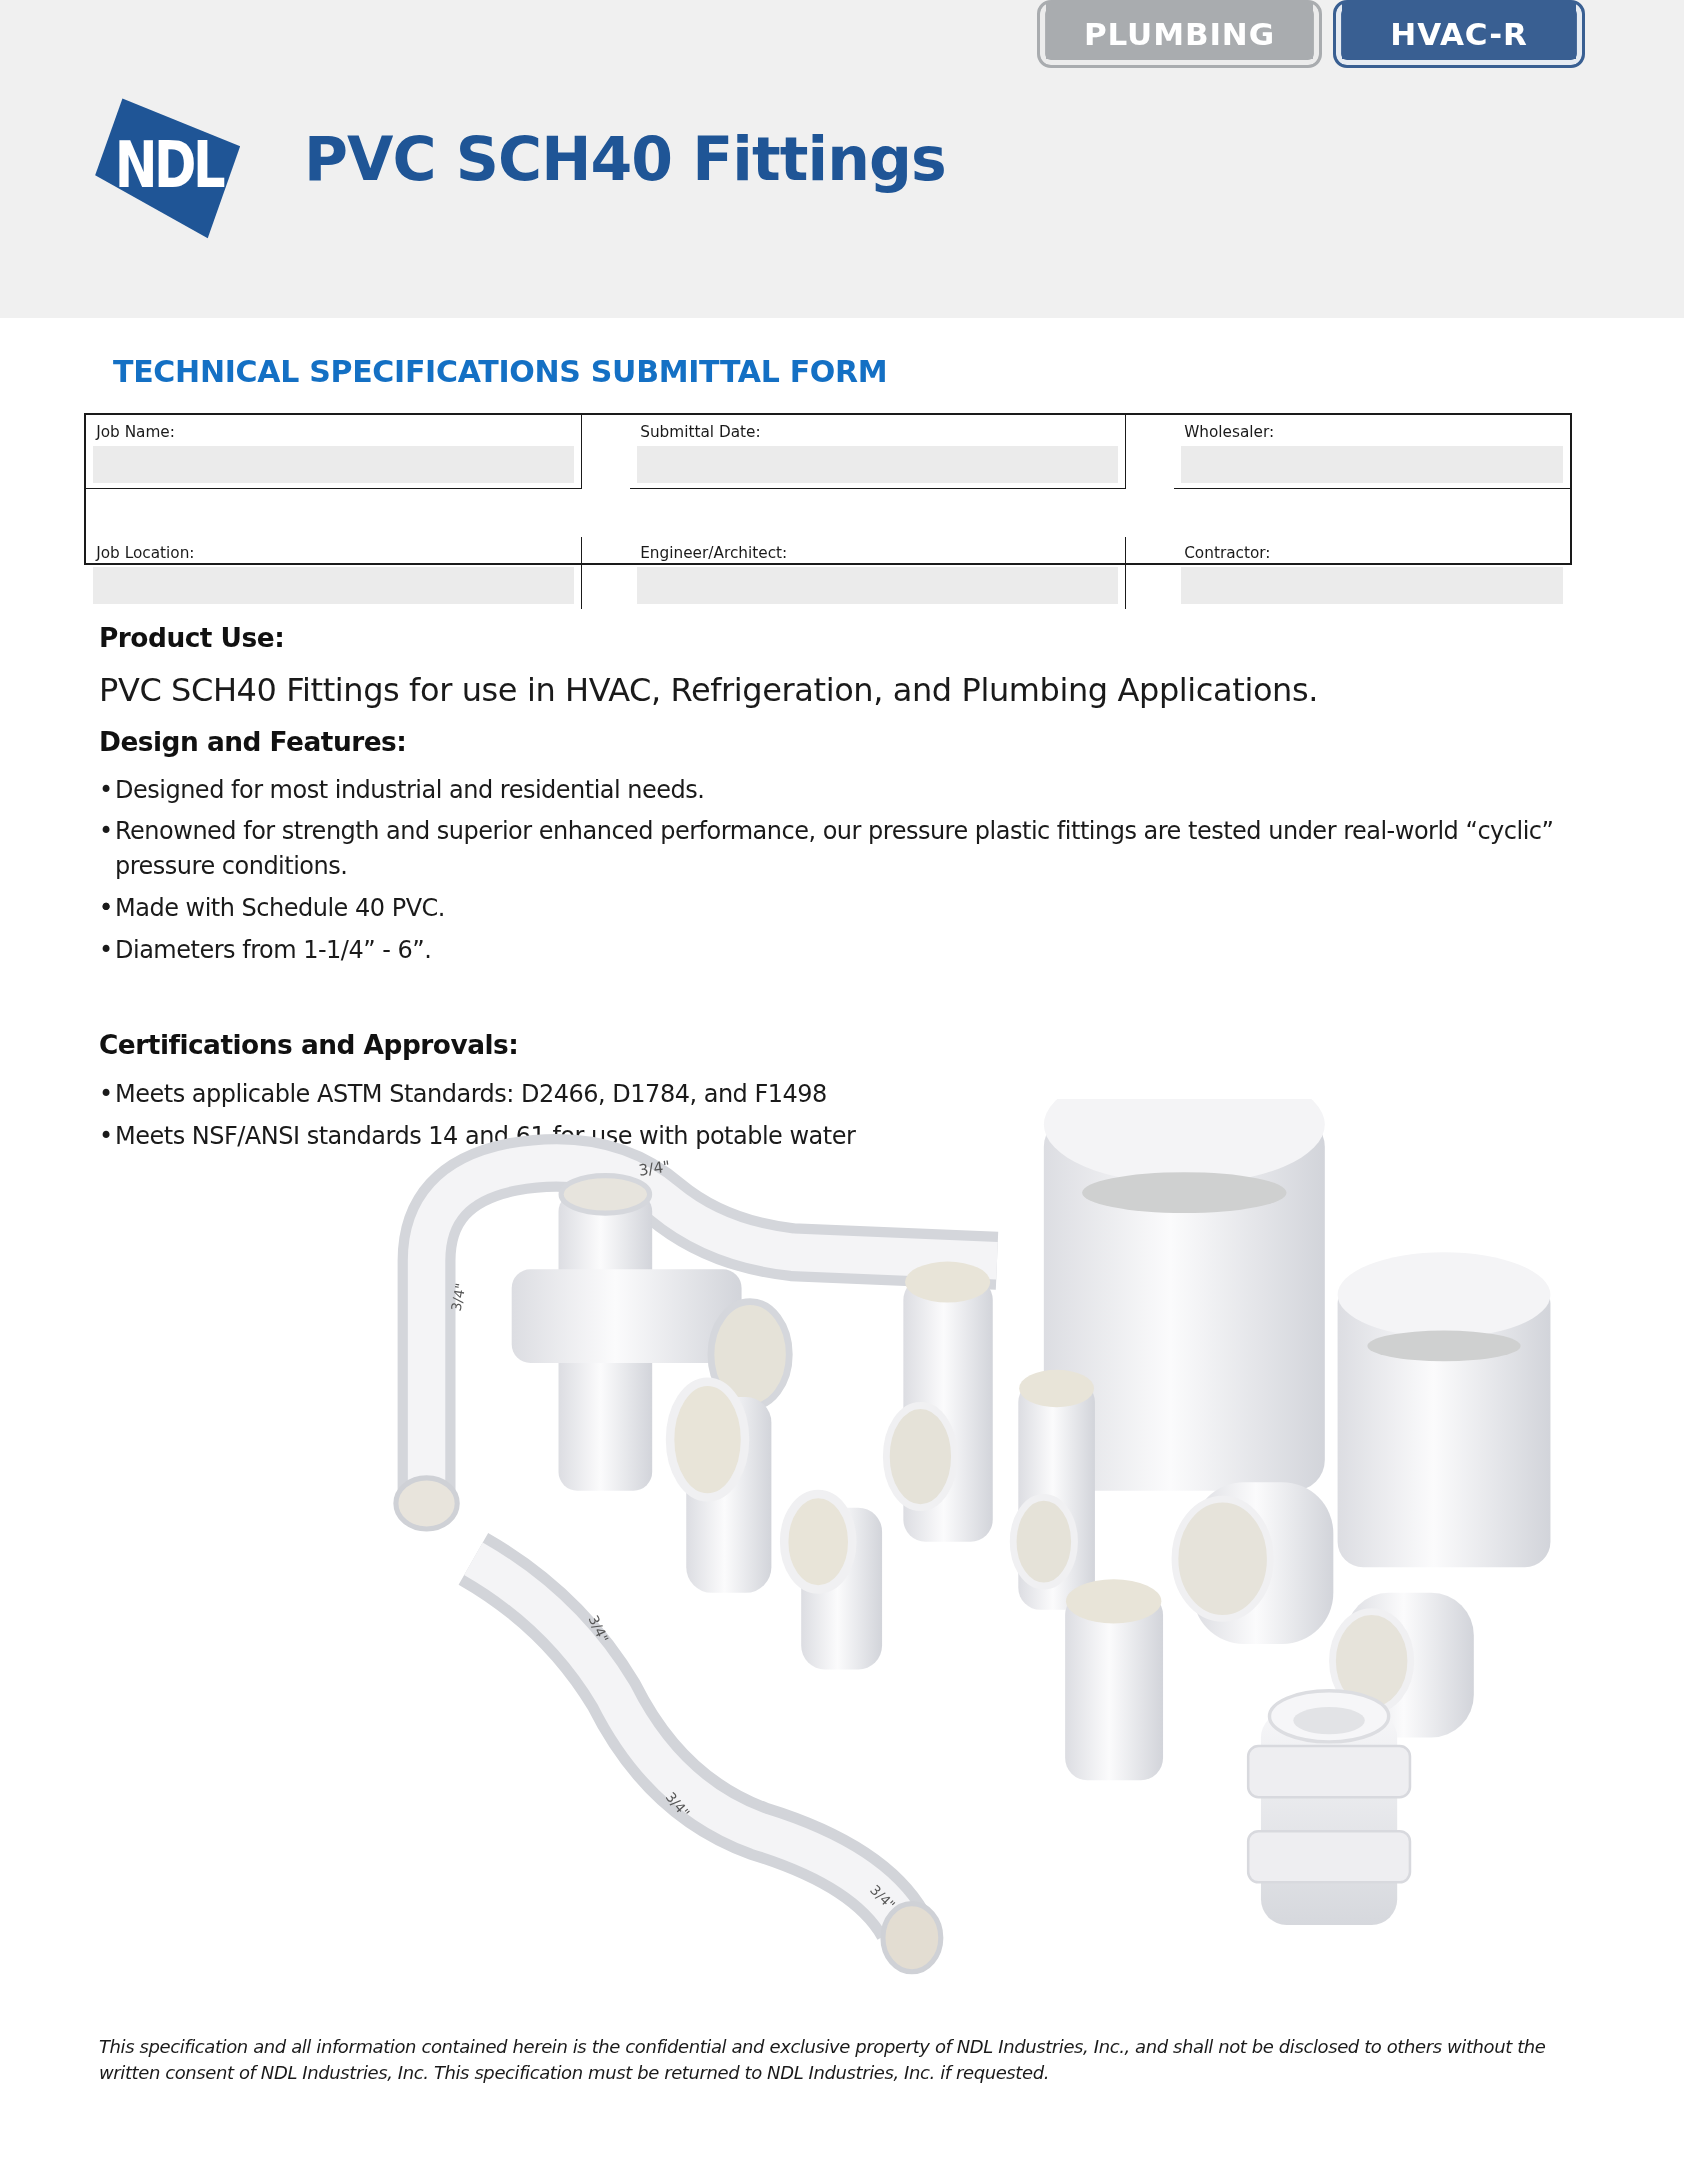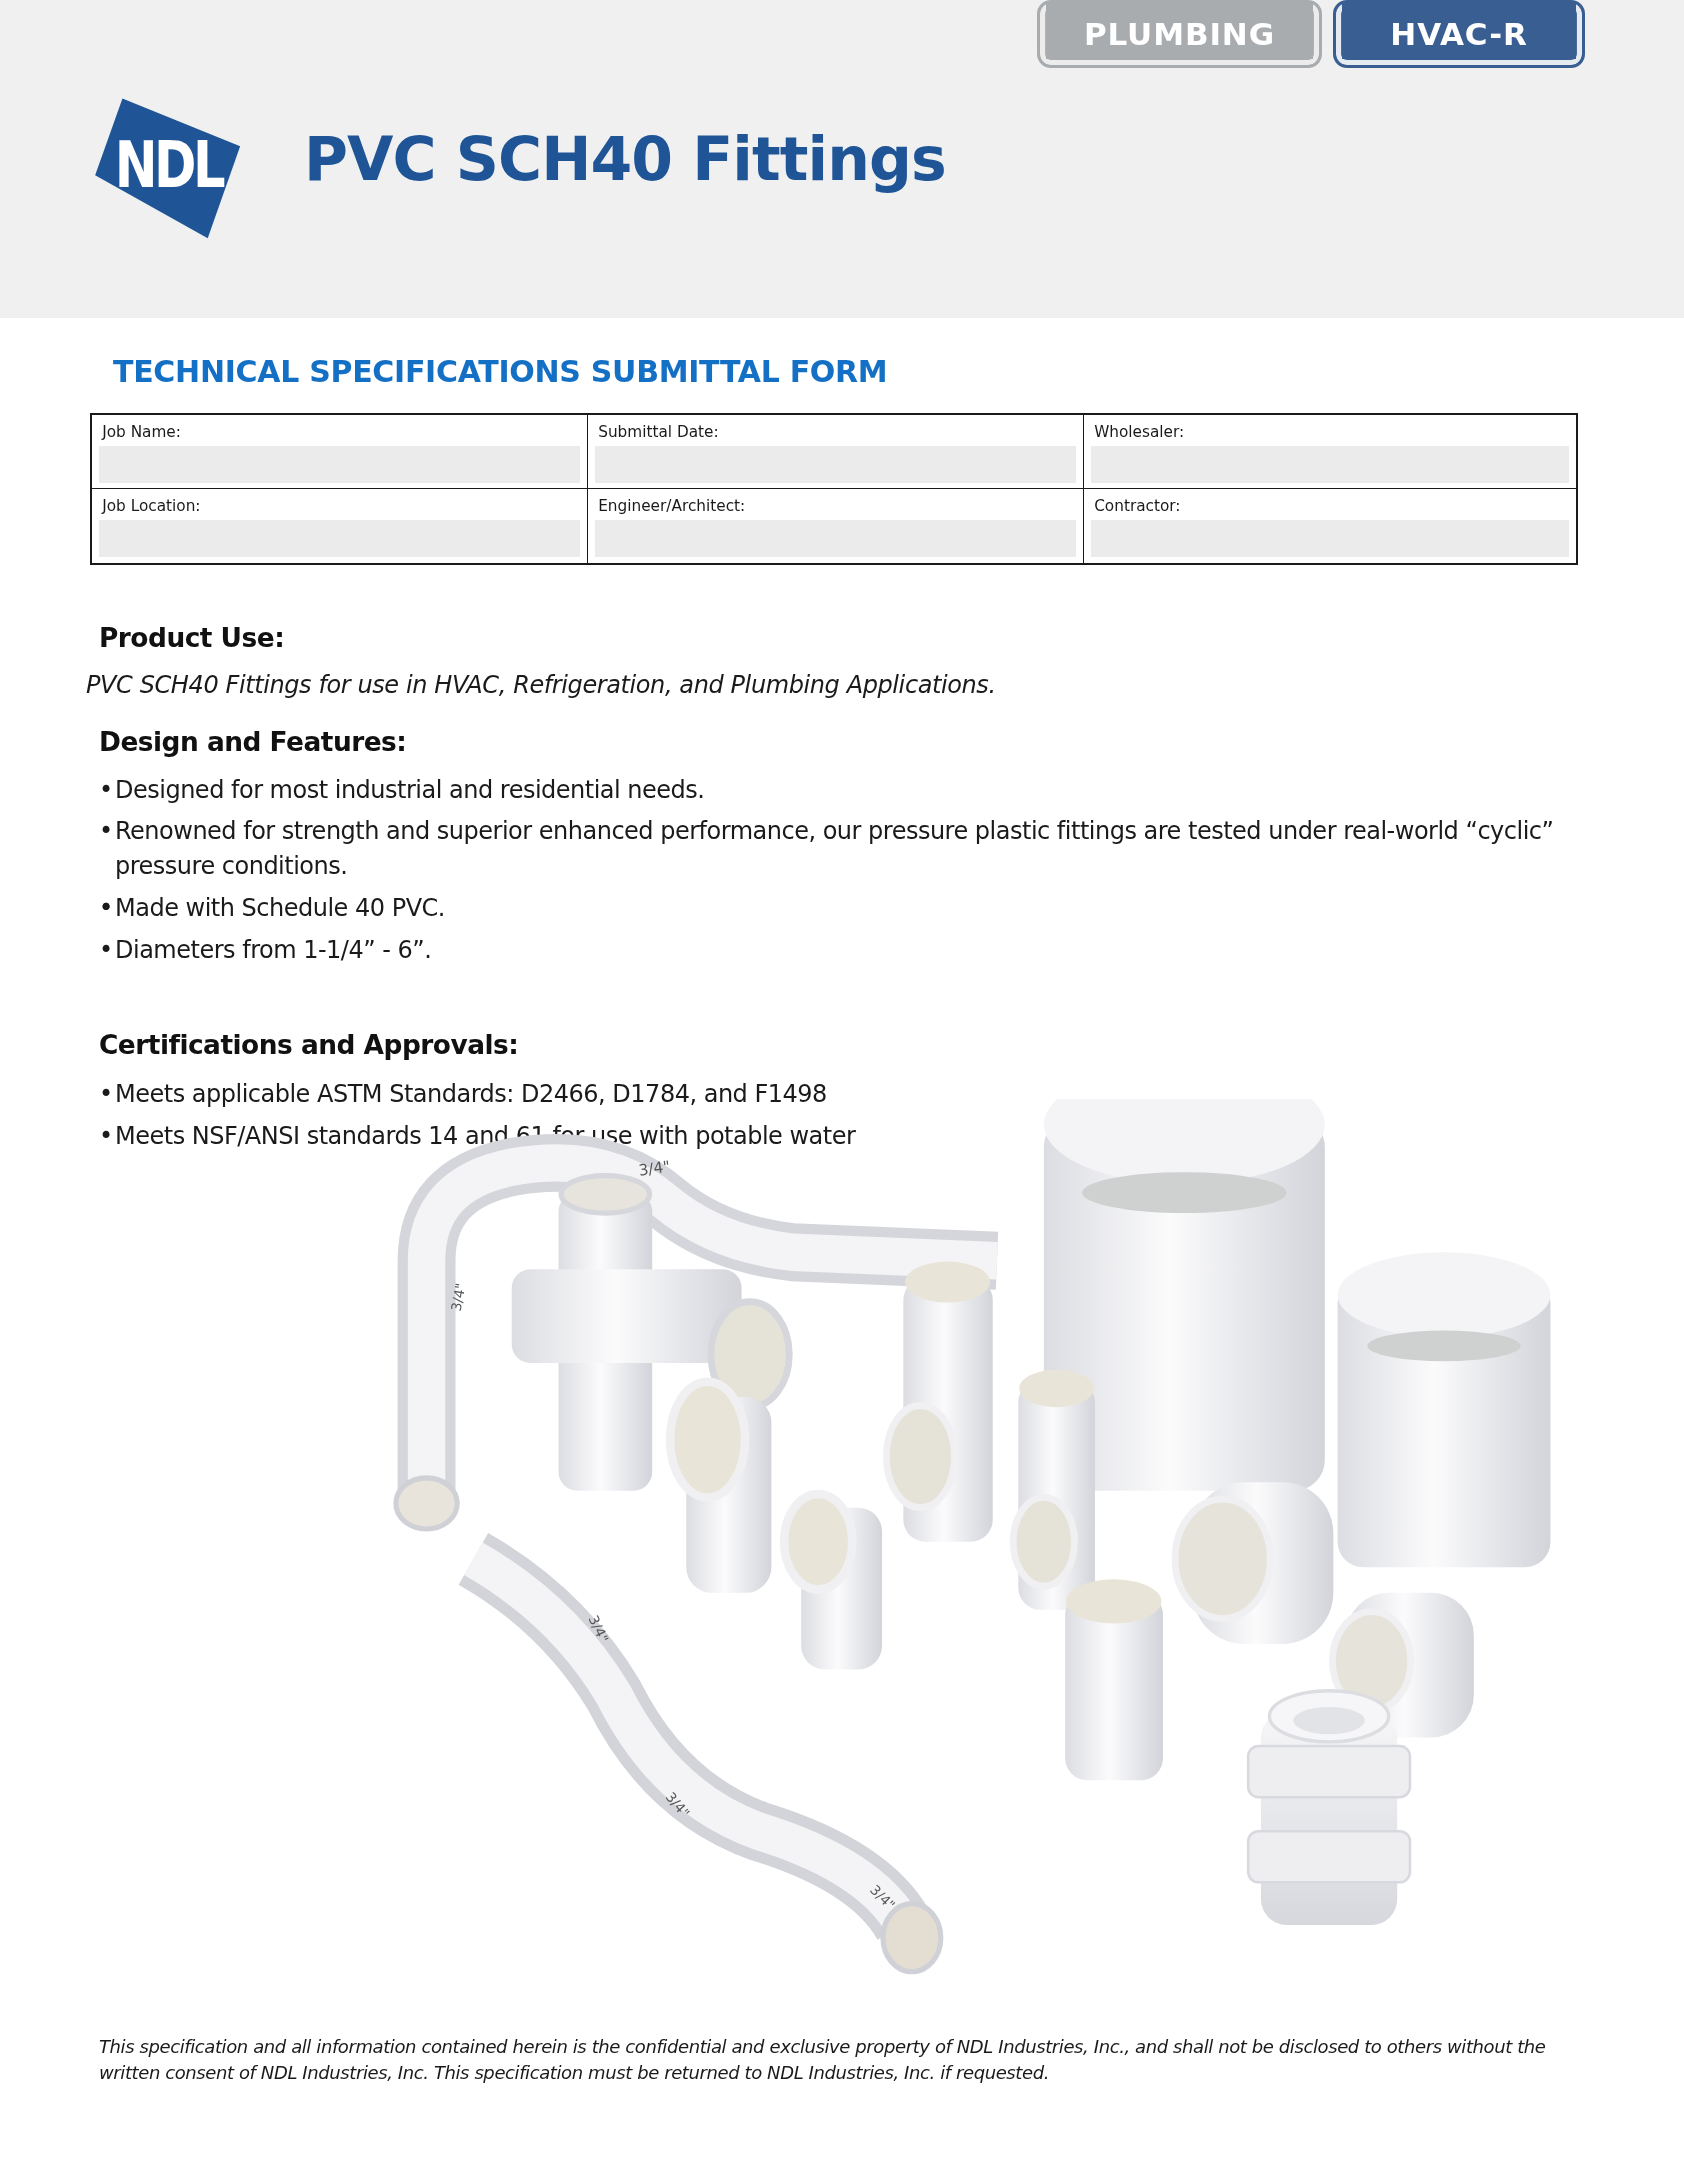--- a/index.html
+++ b/index.html
@@ -21,33 +21,33 @@
 
     .logo { position: absolute; left: 95px; top: 95px; width: 147px; height: 145px; }
     .logo svg { width: 100%; height: 100%; display: block; }
 
     .page-title { position: absolute; left: 304px; top: 124px; font-family: "DejaVu Sans", sans-serif; font-weight: bold;
                   font-size: 60px; color: #1f5596; letter-spacing: -0.9px; white-space: nowrap; }
 
     .form-title { position: absolute; left: 113px; top: 354px; font-family: "DejaVu Sans", sans-serif; font-weight: bold;
                   font-size: 30px; color: #1470c4; letter-spacing: -0.3px; white-space: nowrap; }
 
-    .form-table { position: absolute; left: 90px; top: 413px; width: 1488px; height: 152px; border: 2.1px solid #1a1a1a;
-                  display: grid; grid-template-columns: 496px 496px 1fr; grid-template-rows: 1fr 1fr; }
+    .form-table { position: absolute; left: 84px; top: 413px; width: 1488px; height: 152px; border: 2.1px solid #1a1a1a;
+                  display: grid; grid-template-columns: 496px 496px 1fr; grid-template-rows: 1fr 1fr; gap: 48px; }
     .form-cell { position: relative; border-right: 1.7px solid #1a1a1a; border-bottom: 1.7px solid #1a1a1a; padding: 6.8px 6.8px 5.1px 6.8px; }
     .form-cell.last-col { border-right: none; }
     .form-cell.last-row { border-bottom: none; }
     .form-cell .cell-label { font-family: "DejaVu Sans", sans-serif; font-size: 15.3px; color: #1a1a1a; line-height: 20.4px; margin-left: 3.4px; }
     .form-cell .cell-input { display: block; width: 100%; height: 37px; margin-top: 3.4px; background: #ebebeb; border: none; outline: none;
                              font-family: "DejaVu Sans", sans-serif; font-size: 15.3px; padding: 0 6.8px; }
 
     .section-heading { position: absolute; left: 99px; font-family: "DejaVu Sans", sans-serif; font-weight: bold; font-size: 26.4px;
                        color: #111111; letter-spacing: -0.5px; white-space: nowrap; }
-    .body-text { position: absolute; left: 86px; font-family: "DejaVu Sans", sans-serif; font-size: 24px; color: #1a1a1a;
-                 letter-spacing: -0.4px; white-space: nowrap; font-style: italic; }
+    .body-text { position: absolute; left: 99px; font-family: "DejaVu Sans", sans-serif; font-size: 32px; color: #1a1a1a;
+                 letter-spacing: -0.4px; white-space: nowrap; }
     .bullet-list { position: absolute; left: 99px; width: 1499px; list-style: none; }
     .bullet-list li { position: relative; padding-left: 16px; font-family: "DejaVu Sans", sans-serif; font-size: 24px; color: #1a1a1a;
                       letter-spacing: -0.5px; line-height: 36px; margin-bottom: 6px; }
     .bullet-list li .bullet { position: absolute; left: 0; top: 0; }
 
     .photo { position: absolute; left: 392px; top: 1099px; width: 1193px; height: 894px; }
     .photo svg { width: 100%; height: 100%; display: block; }
 
     .footer-note { position: absolute; left: 99px; top: 2034px; width: 1499px; font-family: "DejaVu Sans", sans-serif; font-style: italic;
                    font-size: 18px; line-height: 25.6px; color: #1a1a1a; letter-spacing: -0.4px; }

